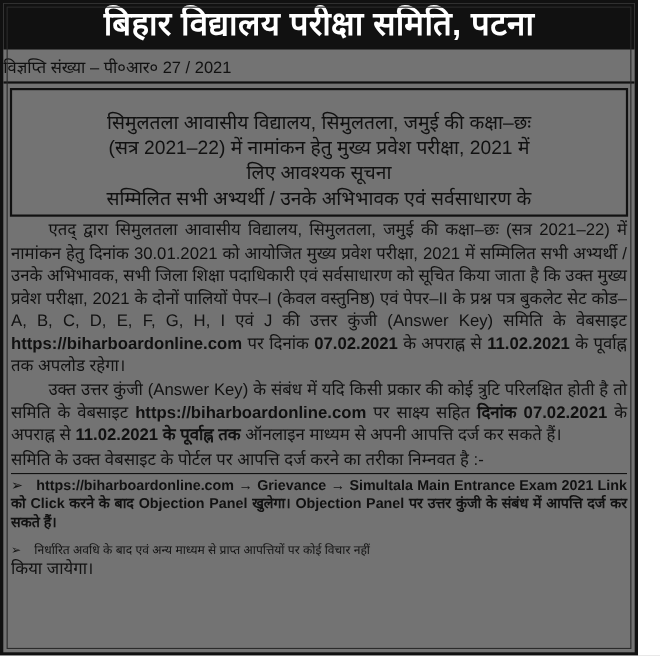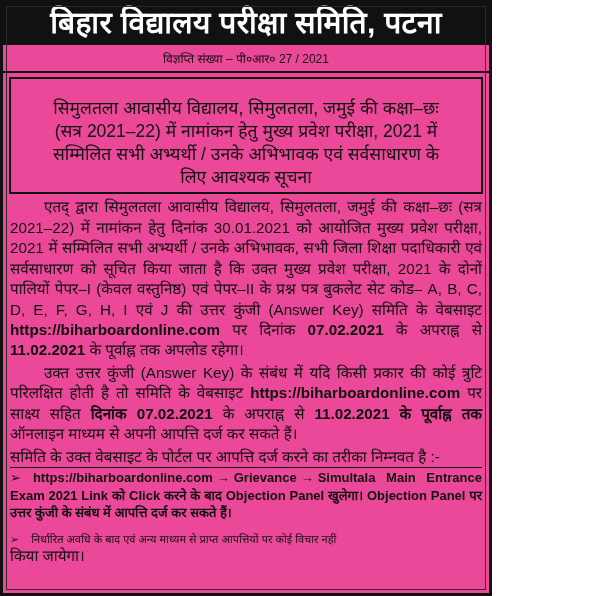--- a/index.html
+++ b/index.html
@@ -5,24 +5,24 @@
   html, body {
     margin: 0;
     padding: 0;
     background: #ffffff;
   }
   body {
     font-family: "Liberation Sans", "DejaVu Sans", sans-serif;
   }
   #page {
     position: relative;
-    width: 492px;
+    width: 580px;
     height: 596px;
     box-sizing: border-box;
-    background: #ec4899;
+    background: #737373;
     overflow: hidden;
     border: 3px solid #111111;
   }
   .inner-frame {
     position: absolute;
     left: 3px;
     top: 3px;
     right: 3px;
     bottom: 3px;
     border: 1px solid #2a2a2a;
@@ -36,22 +36,21 @@
     text-align: center;
     padding: 4px 4px 6px 4px;
     font-weight: bold;
     font-size: 30px;
     line-height: 1.08;
     letter-spacing: 0.3px;
     white-space: nowrap;
   }
   
   .notice-no {
-    text-align: center;
-    font-size: 12px;
+    font-size: 15px;
     padding: 5px 0 4px 0;
     color: #111111;
     font-weight: normal;
     border-bottom: 2px solid #111111;
   }
   
   .subject-wrap {
     padding: 4px 6px 0 6px;
   }
   .subject-box {
@@ -144,22 +143,22 @@
   <div class="header-band">
     <span>बिहार विद्यालय परीक्षा समिति, पटना</span>
   </div>
 
   <div class="notice-no">विज्ञप्ति संख्या – पी०आर० 27 / 2021</div>
 
   <div class="subject-wrap">
     <div class="subject-box">
       <span class="ln">सिमुलतला आवासीय विद्यालय, सिमुलतला, जमुई की कक्षा–छः</span>
       <span class="ln">(सत्र 2021–22) में नामांकन हेतु मुख्य प्रवेश परीक्षा, 2021 में</span>
+      <span class="ln last">लिए आवश्यक सूचना</span>
       <span class="ln">सम्मिलित सभी अभ्यर्थी / उनके अभिभावक एवं सर्वसाधारण के</span>
-      <span class="ln last">लिए आवश्यक सूचना</span>
     </div>
   </div>
 
   <div class="body-wrap">
 
     <p class="para"><span>एतद् द्वारा सिमुलतला आवासीय विद्यालय, सिमुलतला, जमुई की कक्षा–छः (सत्र 2021–22) में नामांकन हेतु दिनांक 30.01.2021 को आयोजित मुख्य प्रवेश परीक्षा, 2021 में सम्मिलित सभी अभ्यर्थी / उनके अभिभावक, सभी जिला शिक्षा पदाधिकारी एवं सर्वसाधारण को सूचित किया जाता है कि उक्त मुख्य प्रवेश परीक्षा, 2021 के दोनों पालियों पेपर–I (केवल वस्तुनिष्ठ) एवं पेपर–II के प्रश्न पत्र बुकलेट सेट कोड– A, B, C, D, E, F, G, H, I एवं J की उत्तर कुंजी (Answer Key) समिति के वेबसाइट </span><span class="b">https://biharboardonline.com</span><span> पर दिनांक </span><span class="b">07.02.2021</span><span> के अपराह्न से </span><span class="b">11.02.2021</span><span> के पूर्वाह्न तक अपलोड रहेगा।</span></p>
 
     <p class="para"><span>उक्त उत्तर कुंजी (Answer Key) के संबंध में यदि किसी प्रकार की कोई त्रुटि परिलक्षित होती है तो समिति के वेबसाइट </span><span class="b">https://biharboardonline.com</span><span> पर साक्ष्य सहित </span><span class="b">दिनांक 07.02.2021</span><span> के अपराह्न से </span><span class="b">11.02.2021</span><span class="b"> के पूर्वाह्न तक</span><span> ऑनलाइन माध्यम से अपनी आपत्ति दर्ज कर सकते हैं।</span></p>
 
     <div class="procedure-intro">समिति के उक्त वेबसाइट के पोर्टल पर आपत्ति दर्ज करने का तरीका निम्नवत है :-</div>

